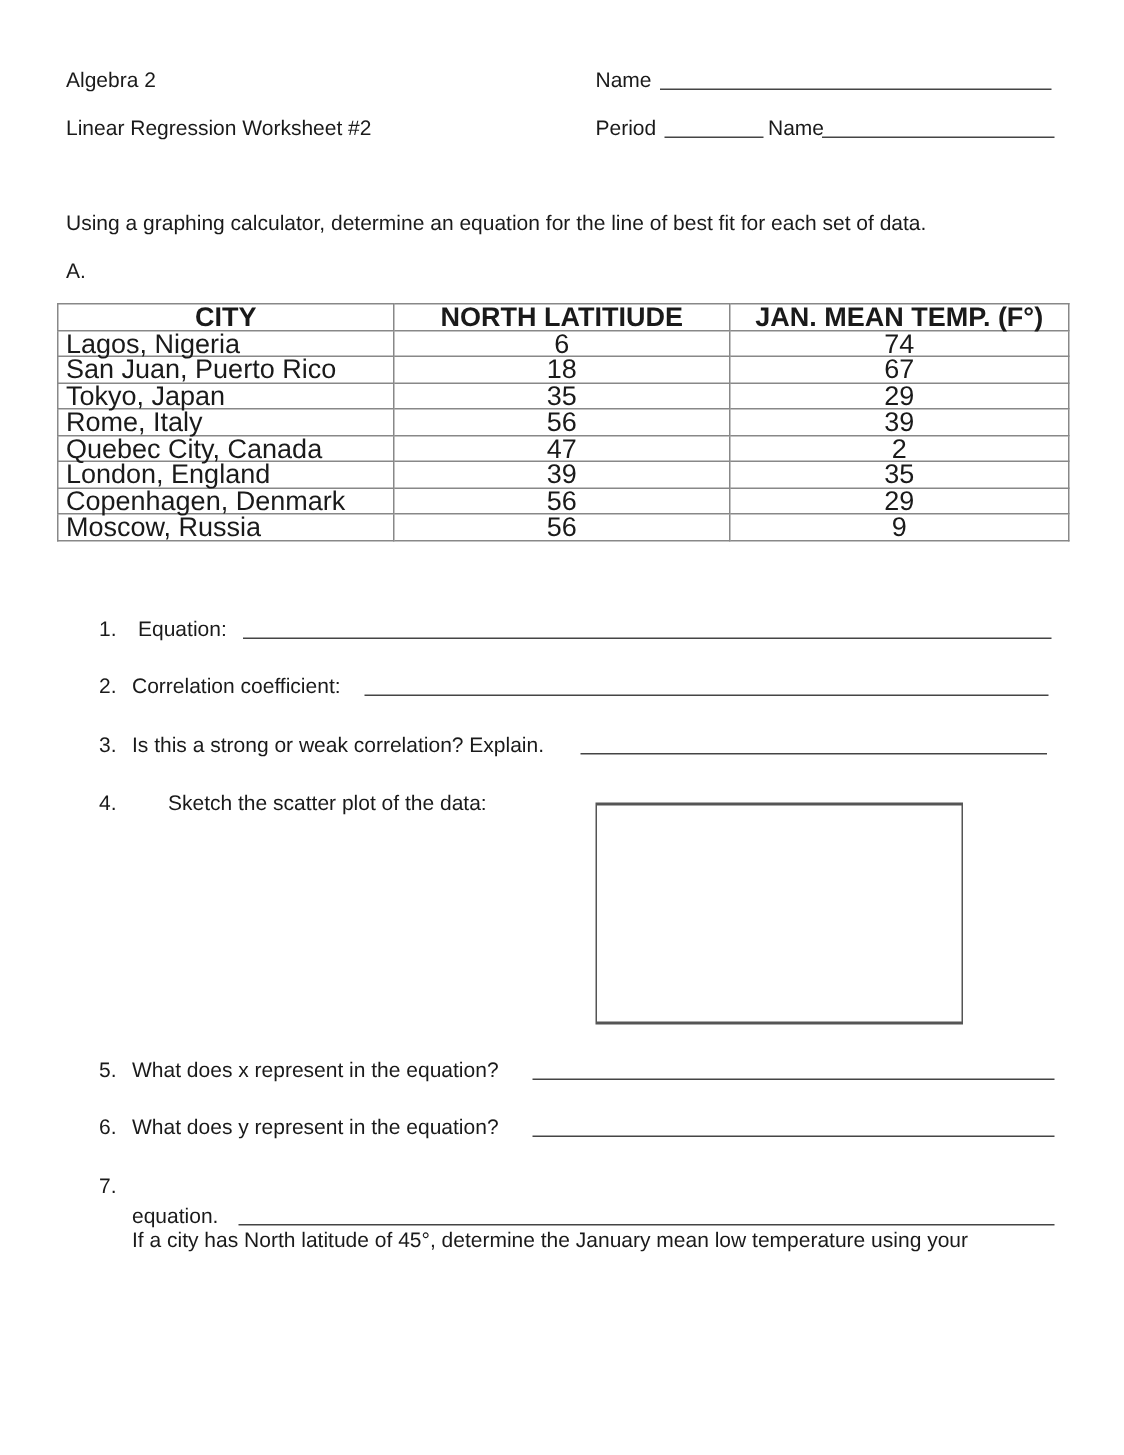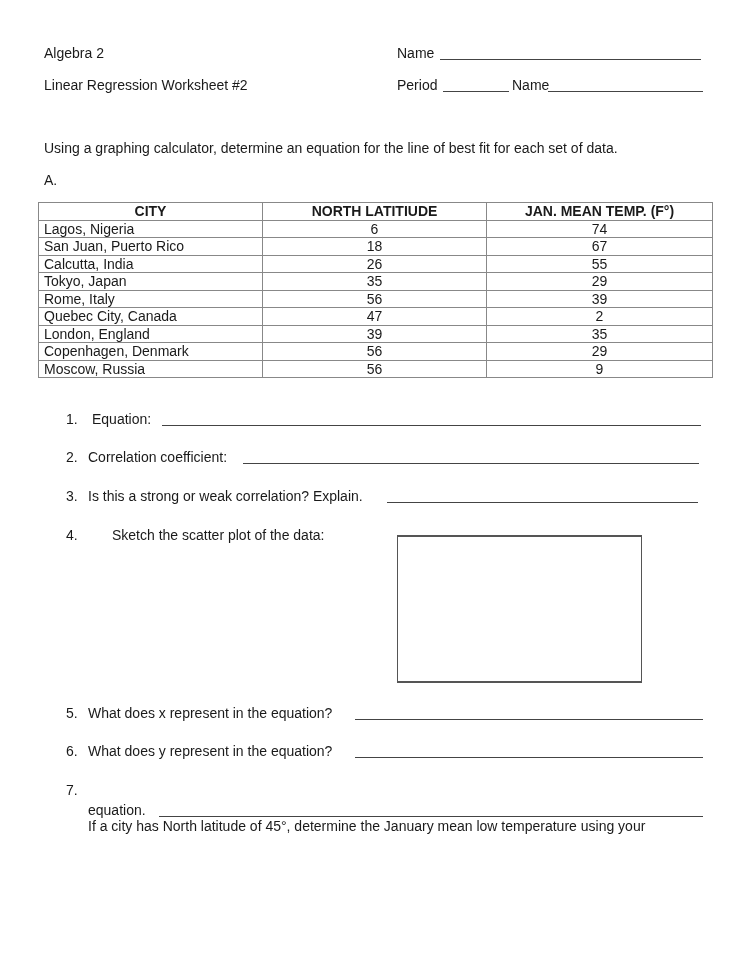--- a/index.html
+++ b/index.html
@@ -21,21 +21,21 @@
       position: absolute;
       height: 0;
       border-bottom: 1px solid #444;
     }
     table.data {
       position: absolute;
       left: 38px;
       top: 202px;
       width: 674px;
       border-collapse: collapse;
-      font-size: 14px;
+      font-size: 18px;
       table-layout: fixed;
       border-radius: 12px;
     }
     table.data th, table.data td {
       border: 1px solid #888;
       padding: 0 5px;
       height: 16.5px;
       line-height: 16px;
     }
     table.data th {
@@ -90,25 +90,20 @@
       <td class="city">Lagos, Nigeria</td>
       <td class="num">6</td>
       <td class="num">74</td>
     </tr>
     <tr>
       <td class="city">San Juan, Puerto Rico</td>
       <td class="num">18</td>
       <td class="num">67</td>
     </tr>
     <tr>
-      <td class="city">Calcutta, India</td>
-      <td class="num">26</td>
-      <td class="num">55</td>
-    </tr>
-    <tr>
       <td class="city">Tokyo, Japan</td>
       <td class="num">35</td>
       <td class="num">29</td>
     </tr>
     <tr>
       <td class="city">Rome, Italy</td>
       <td class="num">56</td>
       <td class="num">39</td>
     </tr>
     <tr>

